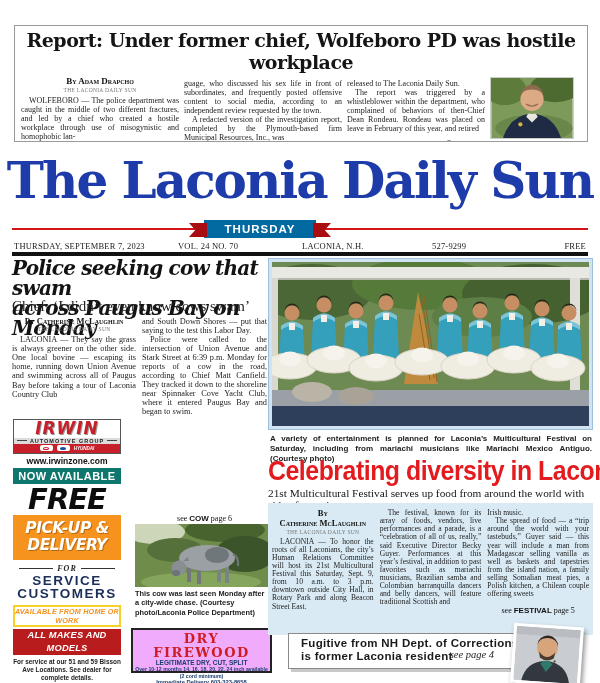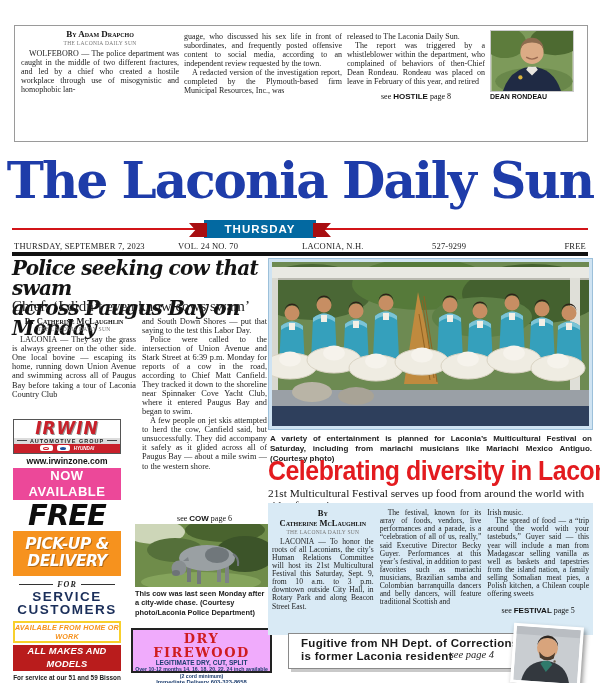--- a/index.html
+++ b/index.html
@@ -65,22 +65,22 @@
   .irwin-tag i { flex:1; height:1px; background:#444; }
   .irwin-tag span { font-family:"Liberation Sans", sans-serif; font-size:5.5px; font-weight:bold;
                     letter-spacing:1px; color:#222; white-space:nowrap; }
   .irwin-brands { background:#c8202a; height:9px; display:flex; align-items:center; justify-content:center; gap:4px; }
   .chip { width:13px; height:6px; background:#fff; border-radius:2px; position:relative; }
   .chip i { position:absolute; left:3.5px; top:1.5px; width:6px; height:3px; border-radius:50%; display:block; }
   .chip.toyota i { border:1px solid #c8202a; }
   .chip.ford i { background:#1d4f9e; }
   .hyundai-lab { color:#fff; font-family:"Liberation Sans", sans-serif; font-size:4.5px; font-style:italic; font-weight:bold; }
   .irwin-url { font-family:"Liberation Sans", sans-serif; font-weight:bold; font-size:8.5px; color:#111; margin:2px 0 2px; }
-  .bar-blue { background:#ec4899; color:#fff; font-family:"Liberation Sans", sans-serif;
-              font-weight:bold; font-size:13px; line-height:16px; letter-spacing:.5px; }
+  .bar-blue { background:#0f766e; color:#fff; font-family:"Liberation Sans", sans-serif;
+              font-weight:bold; font-size:11px; line-height:16px; letter-spacing:.5px; }
   .free-txt { font-family:"DejaVu Sans", sans-serif; font-weight:bold; font-style:italic;
               font-size:29px; color:#0d0d0d; line-height:1.0; letter-spacing:-1px; margin:1px 0; }
   .pickup { background:#f6921e; color:#fff; font-family:"DejaVu Sans", sans-serif; font-weight:bold;
             font-style:italic; font-size:15.5px; line-height:1.1; padding:5px 0 6px; letter-spacing:-0.5px;
             text-shadow:1px 1px 0 rgba(60,30,0,.35); }
   .for-row { display:flex; align-items:center; gap:4px; margin:4px 6px 1px; }
   .for-row i { flex:1; height:1px; background:#333; }
   .for-row span { font-style:italic; font-weight:bold; font-size:8px; letter-spacing:1px; color:#222; }
   .svc { font-family:"Liberation Sans", sans-serif; font-weight:bold; font-size:13.5px;
          letter-spacing:1.5px; color:#1b2f5a; line-height:1.0; }
@@ -129,20 +129,21 @@
   .fug-photo { position:absolute; left:512px; top:625px; width:70px; height:60px; background:#fff;
                padding:3px; transform:rotate(4deg); box-shadow:2px 3px 5px rgba(0,0,0,.45); }
   .fug-photo svg { display:block; width:64px; height:54px; }
 </style>
 </head>
 <body>
 
 <div id="page">
 
   <div class="top-box">
+    <div class="top-headline">Report: Under former chief, Wolfeboro PD was hostile workplace</div>
     <div class="top-cols">
       <div class="col" style="width:158px;">
         <div class="byline">By Adam Drapcho</div>
         <div class="byorg">THE LACONIA DAILY SUN</div>
         <div class="bodytxt">
             <p>WOLFEBORO — The police department was caught in the middle of two different fractures, and led by a chief who created a hostile workplace through use of misogynistic and homophobic lan-</p>
           </div>
       </div>
       <div class="col" style="width:158px; padding-top:2px;">
         <div class="bodytxt">
@@ -196,21 +197,20 @@
     <div class="byline" style="font-size:8.5px;">By Catherine McLaughlin</div>
     <div class="byorg">THE LACONIA DAILY SUN</div>
     <div class="bodytxt">
         <p>LACONIA — They say the grass is always greener on the other side. One local bovine — escaping its home, running down Union Avenue and swimming across all of Paugus Bay before taking a tour of Laconia Country Club</p>
       </div>
   </div>
   <div class="cow-col2">
     <div class="bodytxt">
       <p class="noindent">and South Down Shores — put that saying to the test this Labor Day.</p>
       <p>Police were called to the intersection of Union Avenue and Stark Street at 6:39 p.m. Monday for reports of a cow in the road, according to Chief Matt Canfield. They tracked it down to the shoreline near Spinnaker Cove Yacht Club, where it entered Paugus Bay and began to swim.</p>
-      <p>A few people on jet skis attempted to herd the cow, Canfield said, but unsuccessfully. They did accompany it safely as it glided across all of Paugus Bay — about a mile swim — to the western shore.</p>
     </div>
   </div>
   <div class="cow-jump jumpline"><span>see</span> <span class="jw">COW</span> <span>page 6</span></div>
 
   <div class="cow-photo">
     <svg viewBox="0 0 133 63" width="133" height="63">
       <rect width="133" height="63" fill="#6f8c4a"></rect>
       <ellipse cx="20" cy="8" rx="30" ry="12" fill="#cdd6b8"></ellipse>
       <ellipse cx="90" cy="6" rx="40" ry="12" fill="#49632e"></ellipse>
       <ellipse cx="40" cy="26" rx="28" ry="12" fill="#55703a"></ellipse>

